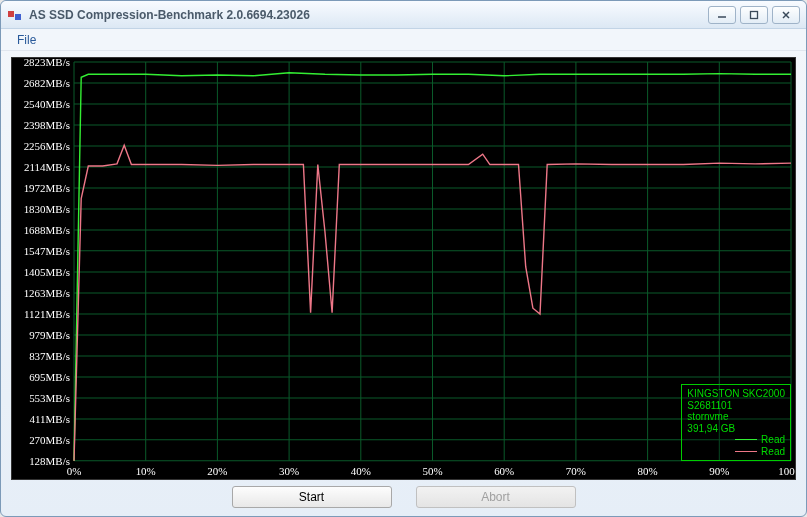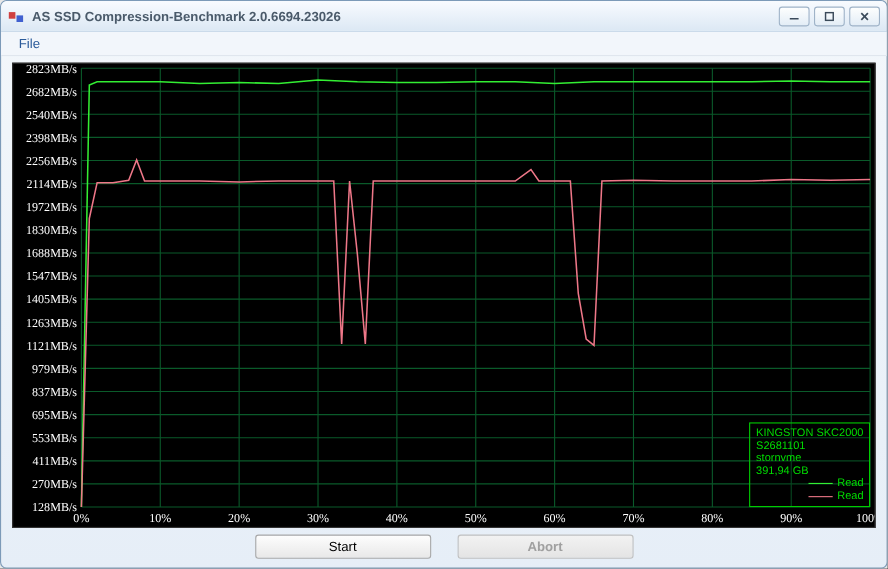--- a/index.html
+++ b/index.html
@@ -88,21 +88,20 @@
     background: linear-gradient(#fdfdfd, #e8e8e8);
     font-size: 12px;
     display:flex; align-items:center; justify-content:center;
     cursor: pointer;
   }
   .action-btn.disabled {
     color: #a0a0a0;
     background: linear-gradient(#f2f2f2, #e4e4e4);
     border-color: #c0c0c0;
     cursor: default;
-    font-weight: bold;
   }
   .legend-box {
     position: absolute;
     right: 4px;
     bottom: 18px;
     border: 1px solid #00cc00;
     padding: 3px 5px;
     font-size: 10px;
     line-height: 1.15;
     color: #00dd00;

